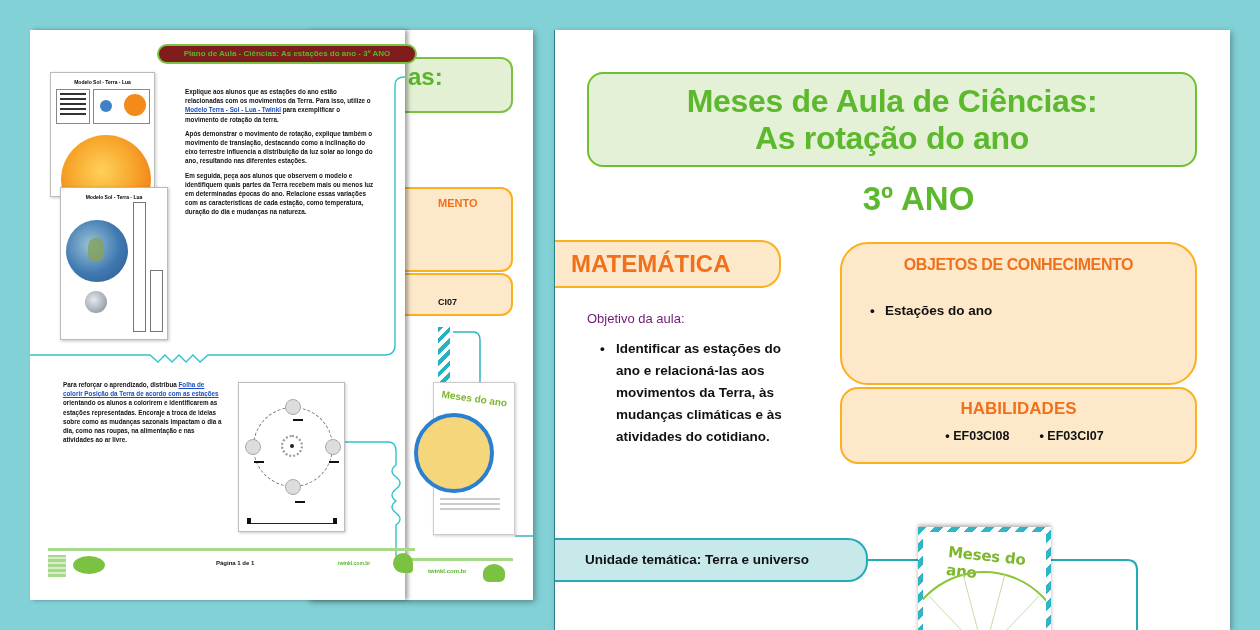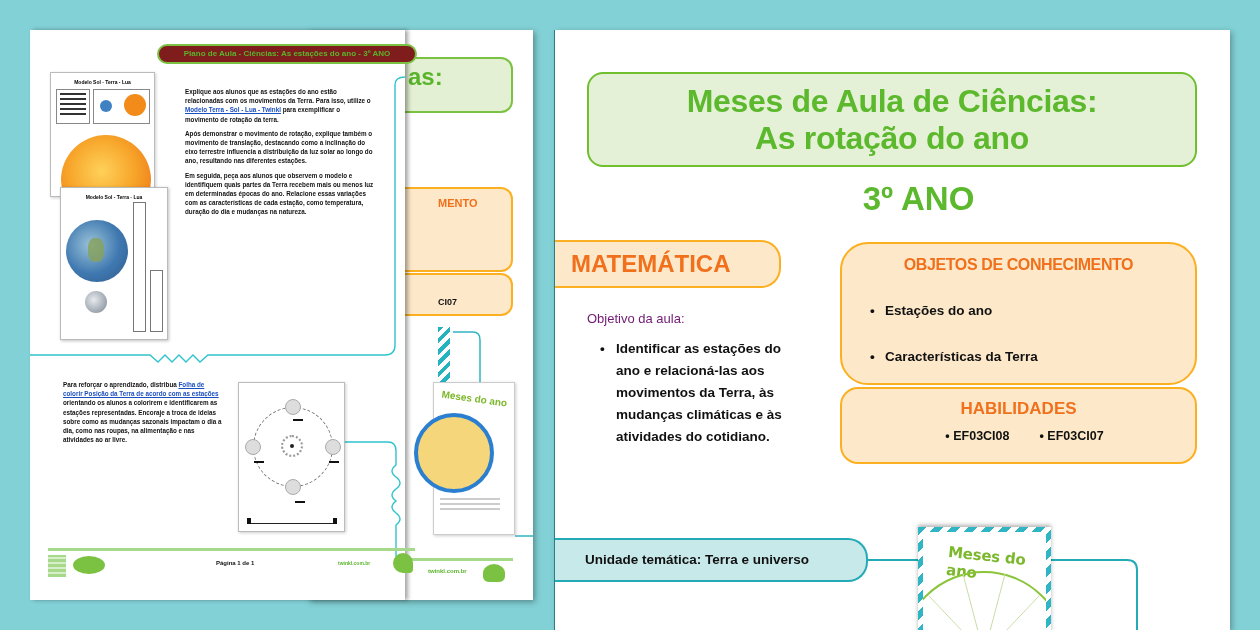--- a/index.html
+++ b/index.html
@@ -170,21 +170,21 @@
   }
   .rp-objective-list li { position: relative; padding-left: 16px; }
   .rp-objective-list li::before { content: "•"; position: absolute; left: 0; top: 0; }
 
   .rp-objetos {
     position: absolute; left: 285px; top: 212px; width: 357px; height: 143px;
     background: #fde9c9; border: 2.5px solid #fbb021; border-radius: 28px;
   }
   .rp-objetos .box-title { text-align: center; color: #f0701c; font-size: 16px; font-weight: bold; padding-top: 12px; letter-spacing: -0.4px; }
   .rp-objetos ul { list-style: none; margin: 22px 0 0 28px; font-size: 13.5px; line-height: 30px; color: #111; font-weight: bold; }
-  .rp-objetos li { position: relative; padding-left: 15px; margin-top: 16px; }
+  .rp-objetos li { position: relative; padding-left: 15px; }
   .rp-objetos li::before { content: "•"; position: absolute; left: 0; }
 
   .rp-habilidades {
     position: absolute; left: 285px; top: 357px; width: 357px; height: 77px;
     background: #fde9c9; border: 2.5px solid #fbb021; border-radius: 18px;
   }
   .rp-habilidades .box-title { text-align: center; color: #f0701c; font-size: 17px; font-weight: bold; padding-top: 10px; }
   .rp-habilidades .codes { display: flex; justify-content: center; gap: 30px; margin-top: 10px; font-size: 12.5px; font-weight: bold; color: #111; padding-left: 12px; }
 
   .rp-unidade {
@@ -314,21 +314,20 @@
 
   <div class="rp-objective-label">Objetivo da aula:</div>
   <ul class="rp-objective-list">
     <li>Identificar as estações do ano e relacioná-las aos movimentos da Terra, às mudanças climáticas e às atividades do cotidiano.</li>
   </ul>
 
   <div class="rp-objetos">
     <div class="box-title">OBJETOS DE CONHECIMENTO</div>
     <ul>
       <li>Estações do ano</li>
-      <li>Características da Terra</li>
     </ul>
   </div>
 
   <div class="rp-habilidades">
     <div class="box-title">HABILIDADES</div>
     <div class="codes">
       <span>• EF03CI08</span>
       <span>• EF03CI07</span>
     </div>
   </div>

